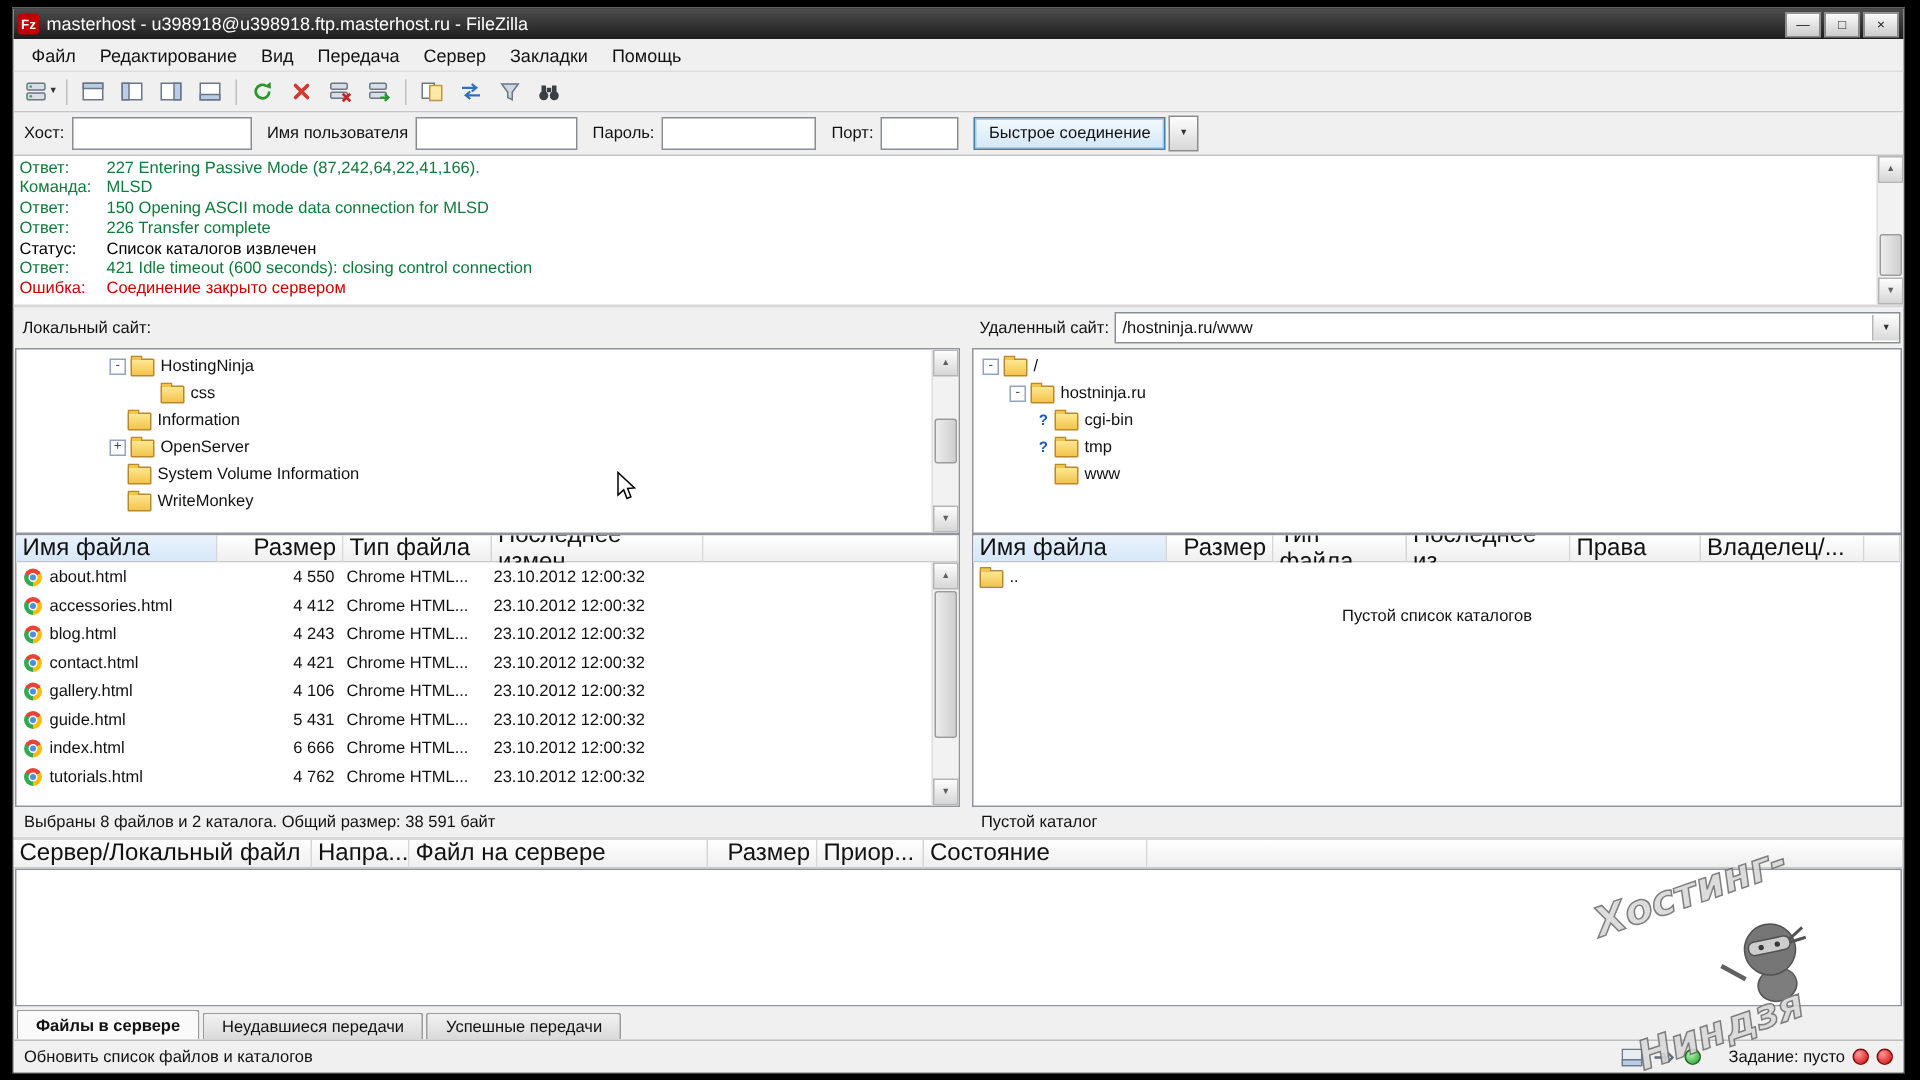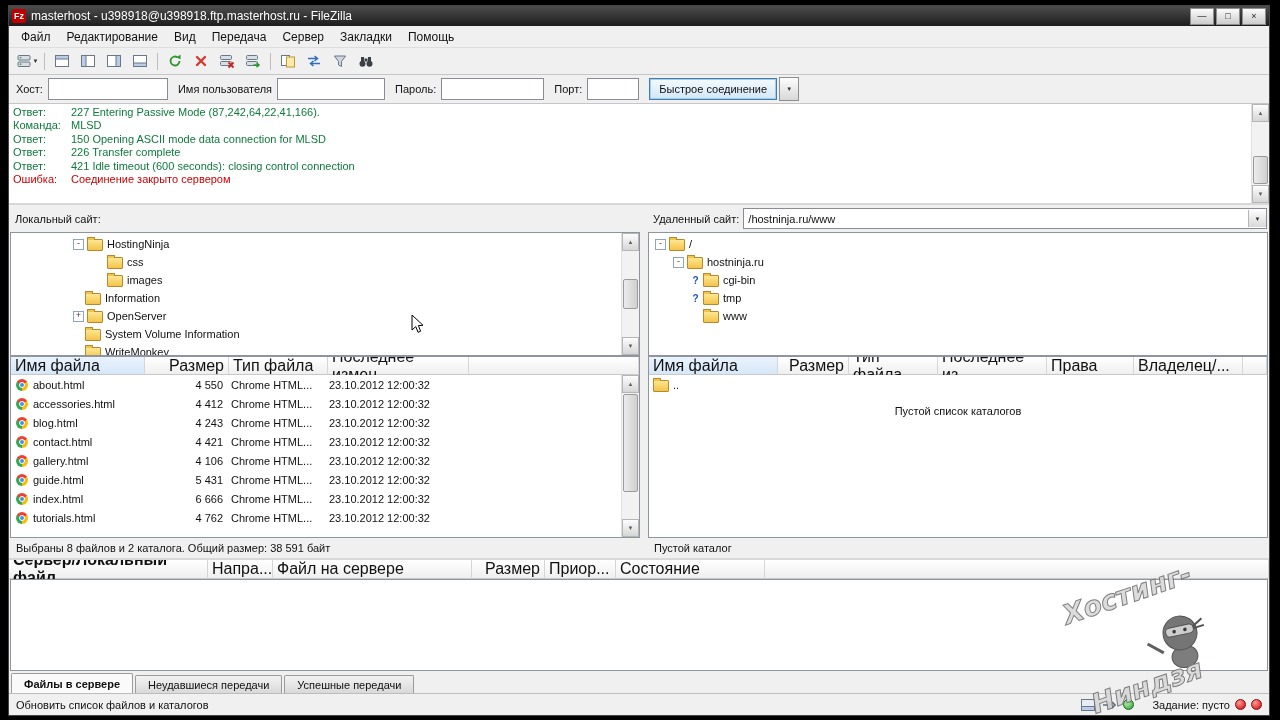--- a/index.html
+++ b/index.html
@@ -108,21 +108,21 @@
   .chrome{width:12px;height:12px;flex:0 0 12px;border-radius:50%;margin:0 5px 0 1px;position:relative;
     background:conic-gradient(from -60deg,#ea4335 0 33%,#fbbc05 0 66%,#34a853 0 100%);}
   .chrome::after{content:"";position:absolute;left:3px;top:3px;right:3px;bottom:3px;border-radius:50%;
     background:#4a90e2;border:1px solid #fff;box-sizing:border-box;}
   .empty-note{position:absolute;top:30px;left:0;right:0;text-align:center;font-size:11px;color:#111;}
   .statusline{flex:0 0 20px;display:flex;align-items:center;font-size:11px;padding:0 7px;background:#f0f0f0;color:#111;}
 
   
   .queue{flex:1;display:flex;flex-direction:column;border-top:2px solid #d8d8d8;min-height:0;}
   .qhead{flex:0 0 19px;display:flex;background:#f7f7f7;overflow:hidden;}
-  .qc1{width:190px;flex:0 0 190px;font-weight:bold;} .qc2{width:56px;flex:0 0 56px;} .qc3{width:190px;flex:0 0 190px;}
+  .qc1{width:190px;flex:0 0 190px;} .qc2{width:56px;flex:0 0 56px;} .qc3{width:190px;flex:0 0 190px;}
   .qc4{width:64px;flex:0 0 64px;justify-content:flex-end;} .qc5{width:62px;flex:0 0 62px;} .qc6{width:140px;flex:0 0 140px;}
   .qbody{flex:1;background:#fff;border:1px solid #8f949d;margin:0 1px;}
   .tabs{flex:0 0 21px;display:flex;align-items:flex-end;background:#f0f0f0;padding:1px 2px 0 2px;gap:2px;}
   .tab{height:17px;display:flex;align-items:center;font-size:11px;padding:0 12px;color:#111;
     background:linear-gradient(#f2f2f2,#d9d9d9);border:1px solid #9b9b9b;border-bottom:none;border-radius:2px 2px 0 0;}
   .tab.active{height:19px;background:#fafafa;font-weight:bold;}
 
   
   .statusbar{flex:0 0 21px;display:flex;align-items:center;background:#f0f0f0;border-top:1px solid #bdbdbd;
     font-size:11px;padding:0 7px;color:#111;}
@@ -265,20 +265,21 @@
     <button class="qc-btn">Быстрое соединение</button>
     <span class="qc-drop">▼</span>
   </div>
 
   <div class="logwrap">
     <div class="log">
       <div class="t-response"><span class="log-label">Ответ:</span><span>227 Entering Passive Mode (87,242,64,22,41,166).</span></div>
       <div class="t-command"><span class="log-label">Команда:</span><span>MLSD</span></div>
       <div class="t-response"><span class="log-label">Ответ:</span><span>150 Opening ASCII mode data connection for MLSD</span></div>
       <div class="t-response"><span class="log-label">Ответ:</span><span>226 Transfer complete</span></div>
+      <div class="t-status"><span class="log-label">Статус:</span><span>Список каталогов извлечен</span></div>
       <div class="t-response"><span class="log-label">Ответ:</span><span>421 Idle timeout (600 seconds): closing control connection</span></div>
       <div class="t-error"><span class="log-label">Ошибка:</span><span>Соединение закрыто сервером</span></div>
     </div>
     <div class="vsb">
       <div class="sb-btn sb-up">▲</div>
       <div class="sb-thumb" style="bottom:19px;height:26px;"></div>
       <div class="sb-btn sb-dn">▼</div>
     </div>
   </div>
 
@@ -291,24 +292,20 @@
       <div class="treewrap">
         <div class="tree">
           <div class="trow" style="padding-left:62px">
             <span class="exp">-</span>
             <span class="fico"></span>
             <span>HostingNinja</span>
           </div>
           <div class="trow" style="padding-left:96px">
             <span class="fico"></span>
             <span>css</span>
-          </div>
-          <div class="trow" style="padding-left:96px">
-            <span class="fico"></span>
-            <span>images</span>
           </div>
           <div class="trow" style="padding-left:74px">
             <span class="fico"></span>
             <span>Information</span>
           </div>
           <div class="trow" style="padding-left:62px">
             <span class="exp">+</span>
             <span class="fico"></span>
             <span>OpenServer</span>
           </div>

